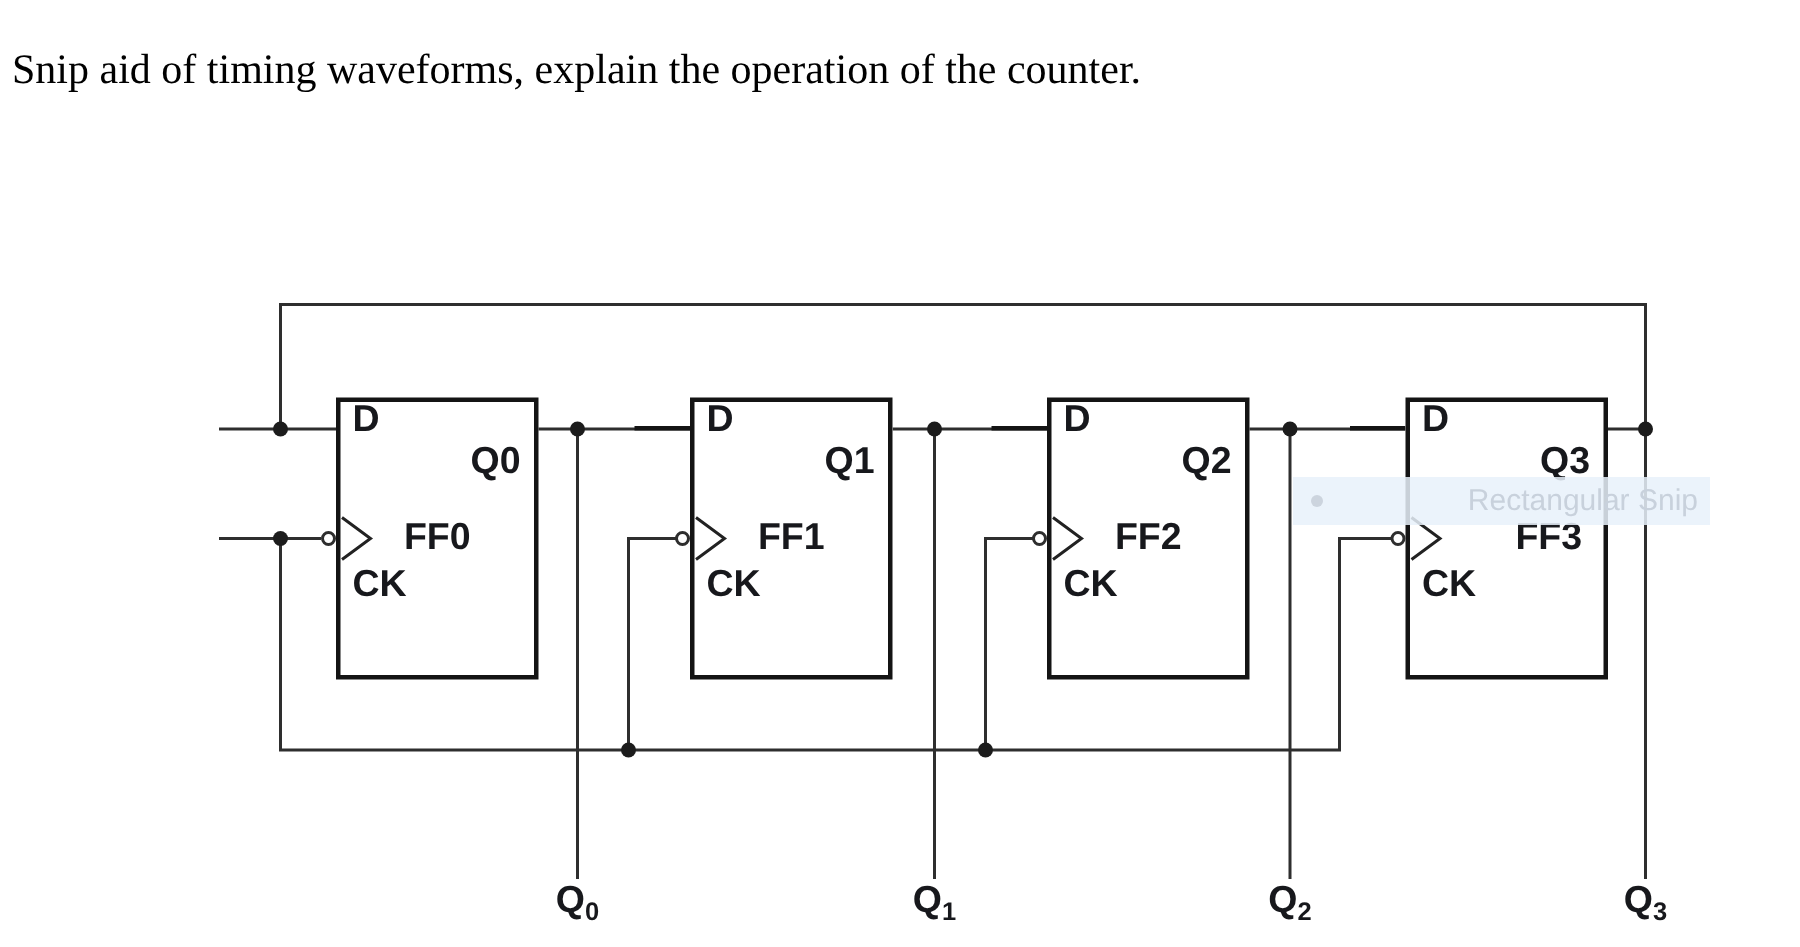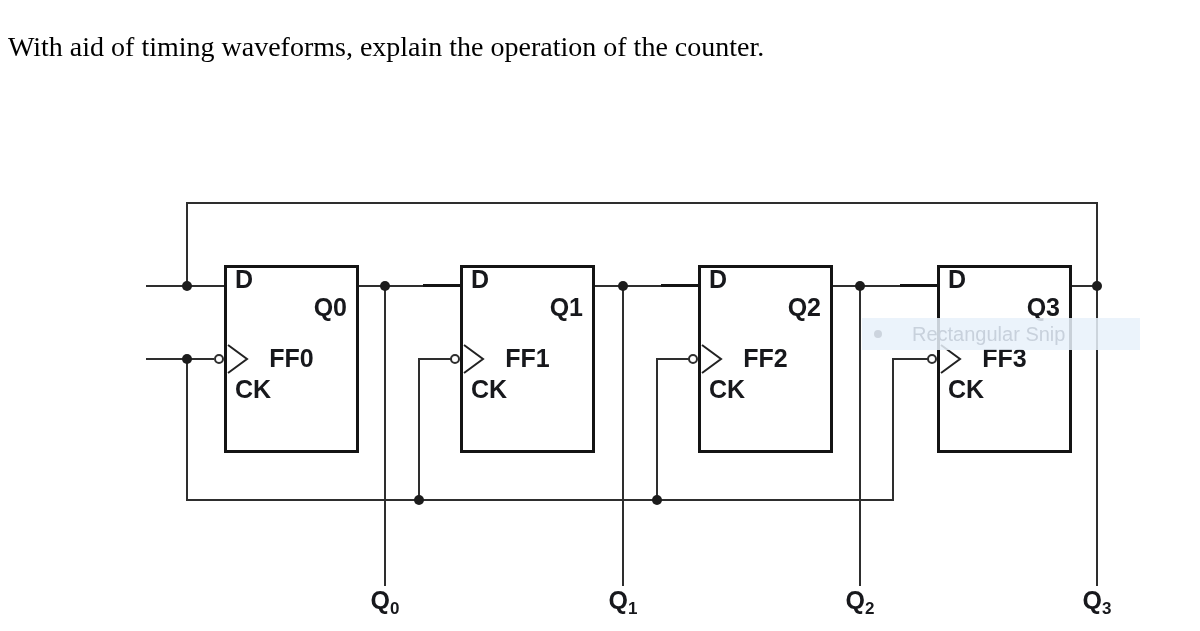--- a/index.html
+++ b/index.html
@@ -26,29 +26,29 @@
         font-weight:bold;font-size:25px;line-height:1;}
   .bubble{position:absolute;width:10px;height:10px;border:2px solid #2e2e2e;border-radius:50%;
           background:#fff;box-sizing:border-box;}
   .tri{position:absolute;}
   
   .wm-band{position:absolute;left:862px;top:318px;width:278px;height:32px;
            background:rgba(232,241,250,0.85);}
   .wm-bullet{position:absolute;left:12px;top:12px;width:8px;height:8px;border-radius:50%;
              background:#ccd4de;}
   .wm-text{position:absolute;left:50px;top:0;width:220px;height:32px;line-height:32px;
-           font-size:20px;color:#c8d1dc;}
+           font-size:20px;color:#c8d1dc;text-align:right;}
 </style>
 </head>
 <body>
 
 <div class="screen">
 
   <div class="qtext">
-    <div class="para2">With aid of timing waveforms, explain the operation of the counter.</div>
+    <div class="para2">Snip aid of timing waveforms, explain the operation of the counter.</div>
   </div>
 
   <div>
 
     <div class="h-wire" style="left:186px;top:202px;width:912px;"></div>
     <div class="v-wire" style="left:186px;top:202px;height:85px;"></div>
     <div class="v-wire" style="left:1096px;top:202px;height:384px;"></div>
 
     <div class="h-wire" style="left:146px;top:285px;width:78px;"></div>
     <div class="h-wire" style="left:146px;top:358px;width:68px;"></div>
@@ -110,21 +110,21 @@
     <div class="ffname" style="left:698px;top:346px;">FF2</div>
     <div class="lbl" style="left:709px;top:377px;">CK</div>
     <div class="bubble" style="left:688px;top:354px;"></div>
     <svg class="tri" style="left:701px;top:344px;" width="22" height="30">
         <polyline points="1,1 20,15 1,29" fill="#ffffff" stroke="#222222" stroke-width="2"></polyline>
       </svg>
 
     <div class="ffbox" style="left:937px;"></div>
     <div class="lbl" style="left:948px;top:267px;">D</div>
     <div class="qlbl" style="left:992px;top:295px;"><span>Q</span><span class="sub">3</span></div>
-    <div class="ffname" style="left:937px;top:346px;">FF3</div>
+    <div class="ffname" style="left:937px;top:346px;padding-left:28px;">FF3</div>
     <div class="lbl" style="left:948px;top:377px;">CK</div>
     <div class="bubble" style="left:927px;top:354px;"></div>
     <svg class="tri" style="left:940px;top:344px;" width="22" height="30">
         <polyline points="1,1 20,15 1,29" fill="#ffffff" stroke="#222222" stroke-width="2"></polyline>
       </svg>
 
     <div class="term" style="left:345px;"><span>Q</span><span class="sub">0</span></div>
     <div class="term" style="left:583px;"><span>Q</span><span class="sub">1</span></div>
     <div class="term" style="left:820px;"><span>Q</span><span class="sub">2</span></div>
     <div class="term" style="left:1057px;"><span>Q</span><span class="sub">3</span></div>

